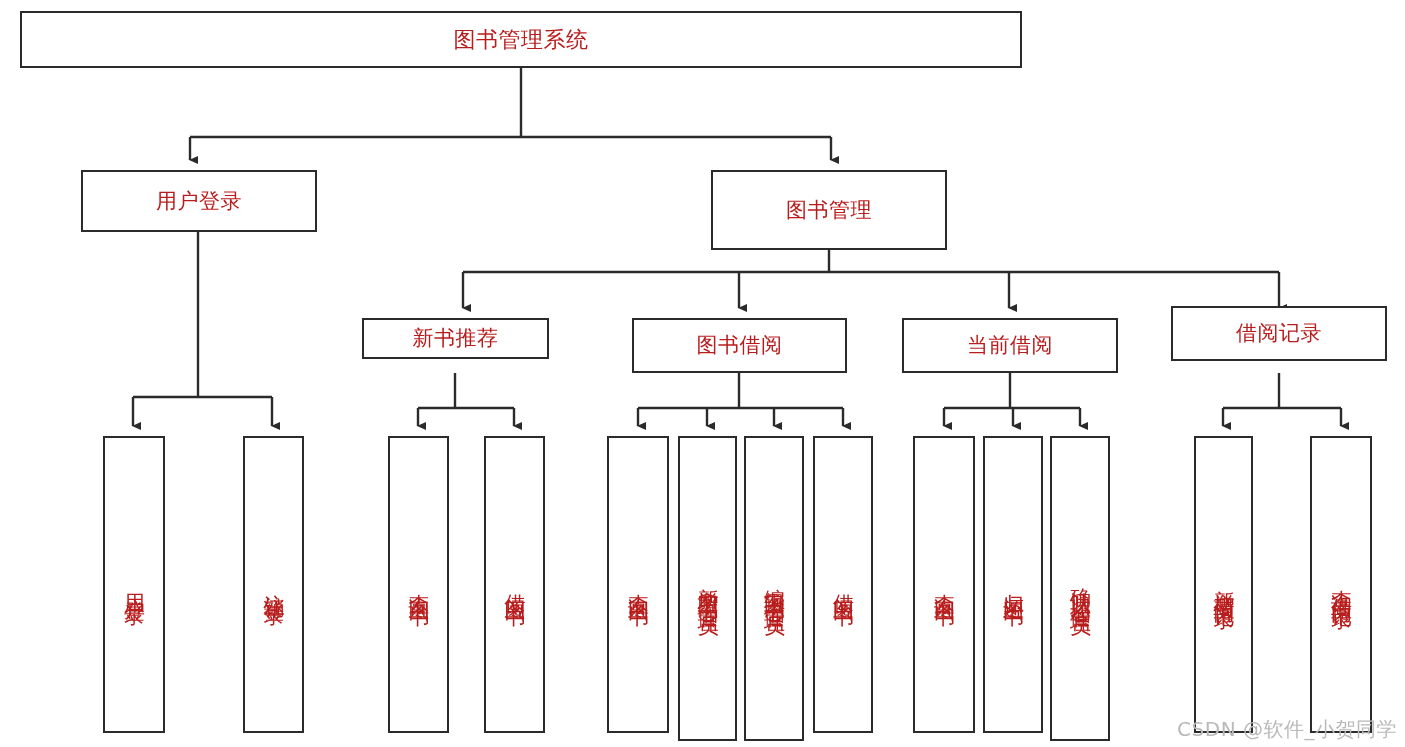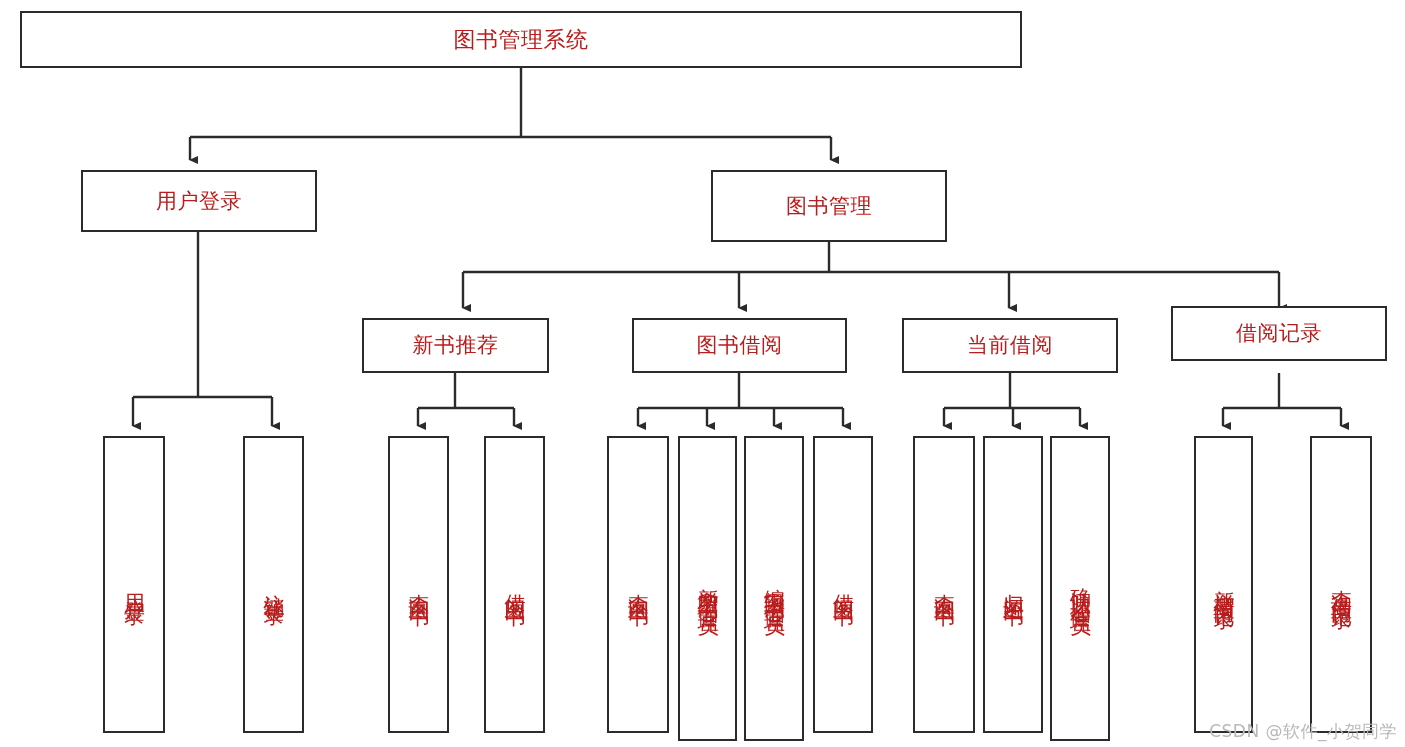--- a/index.html
+++ b/index.html
@@ -55,21 +55,21 @@
     letter-spacing: 4px;
     white-space: nowrap;
   }
   #title-node .lbl {
     font-size: 22px;
   }
   #watermark {
     position: absolute;
     right: 8px;
     bottom: 4px;
-    font-size: 17px;
+    font-size: 20px;
     color: #b9b9b9;
     letter-spacing: 0.5px;
     white-space: nowrap;
   }
 </style>
 </head>
 <body>
 
 <div id="canvas">
 
@@ -124,25 +124,25 @@
   </svg>
 
   <div class="node horiz" id="title-node" style="left:20px; top:11px; width:1002px; height:57px;">
     <span class="lbl">图书管理系统</span>
   </div>
 
   <div class="node horiz" style="left:81px; top:170px; width:236px; height:62px;">
     <span class="lbl">用户登录</span>
   </div>
 
-  <div class="node horiz" style="left:711px; top:170px; width:236px; height:72px;">
+  <div class="node horiz" style="left:711px; top:170px; width:236px; height:80px;">
     <span class="lbl">图书管理</span>
   </div>
 
-  <div class="node horiz" style="left:362px; top:318px; width:187px; height:55px;">
+  <div class="node horiz" style="left:362px; top:318px; width:187px; height:41px;">
     <span class="lbl">新书推荐</span>
   </div>
 
   <div class="node horiz" style="left:632px; top:318px; width:215px; height:55px;align-items:center;">
     <span class="lbl">图书借阅</span>
   </div>
 
   <div class="node horiz" style="left:902px; top:318px; width:216px; height:55px;">
     <span class="lbl">当前借阅</span>
   </div>

